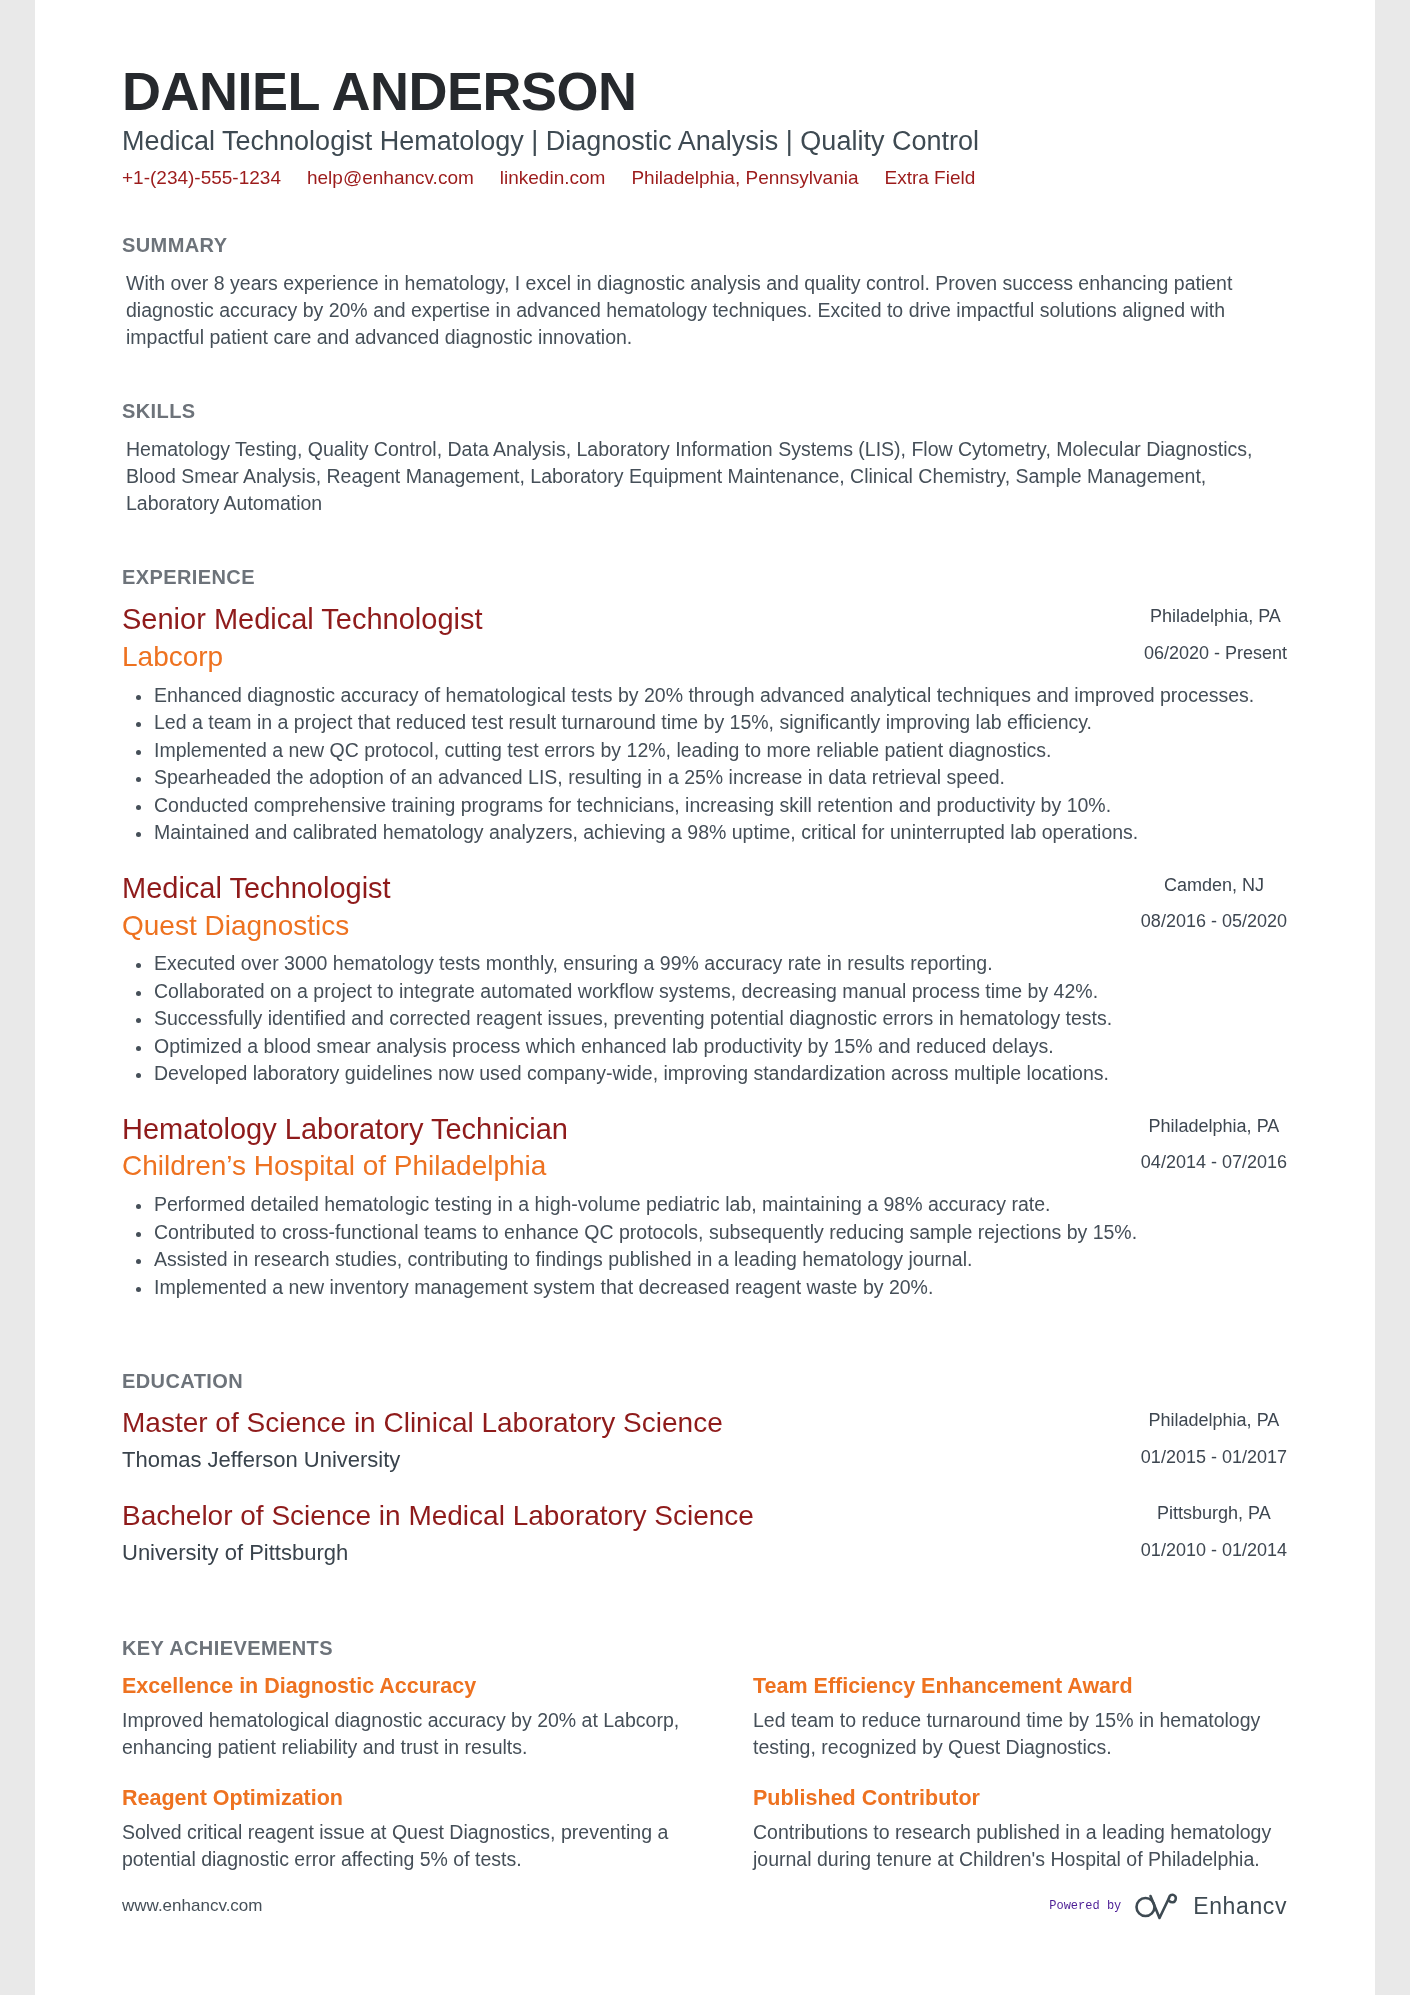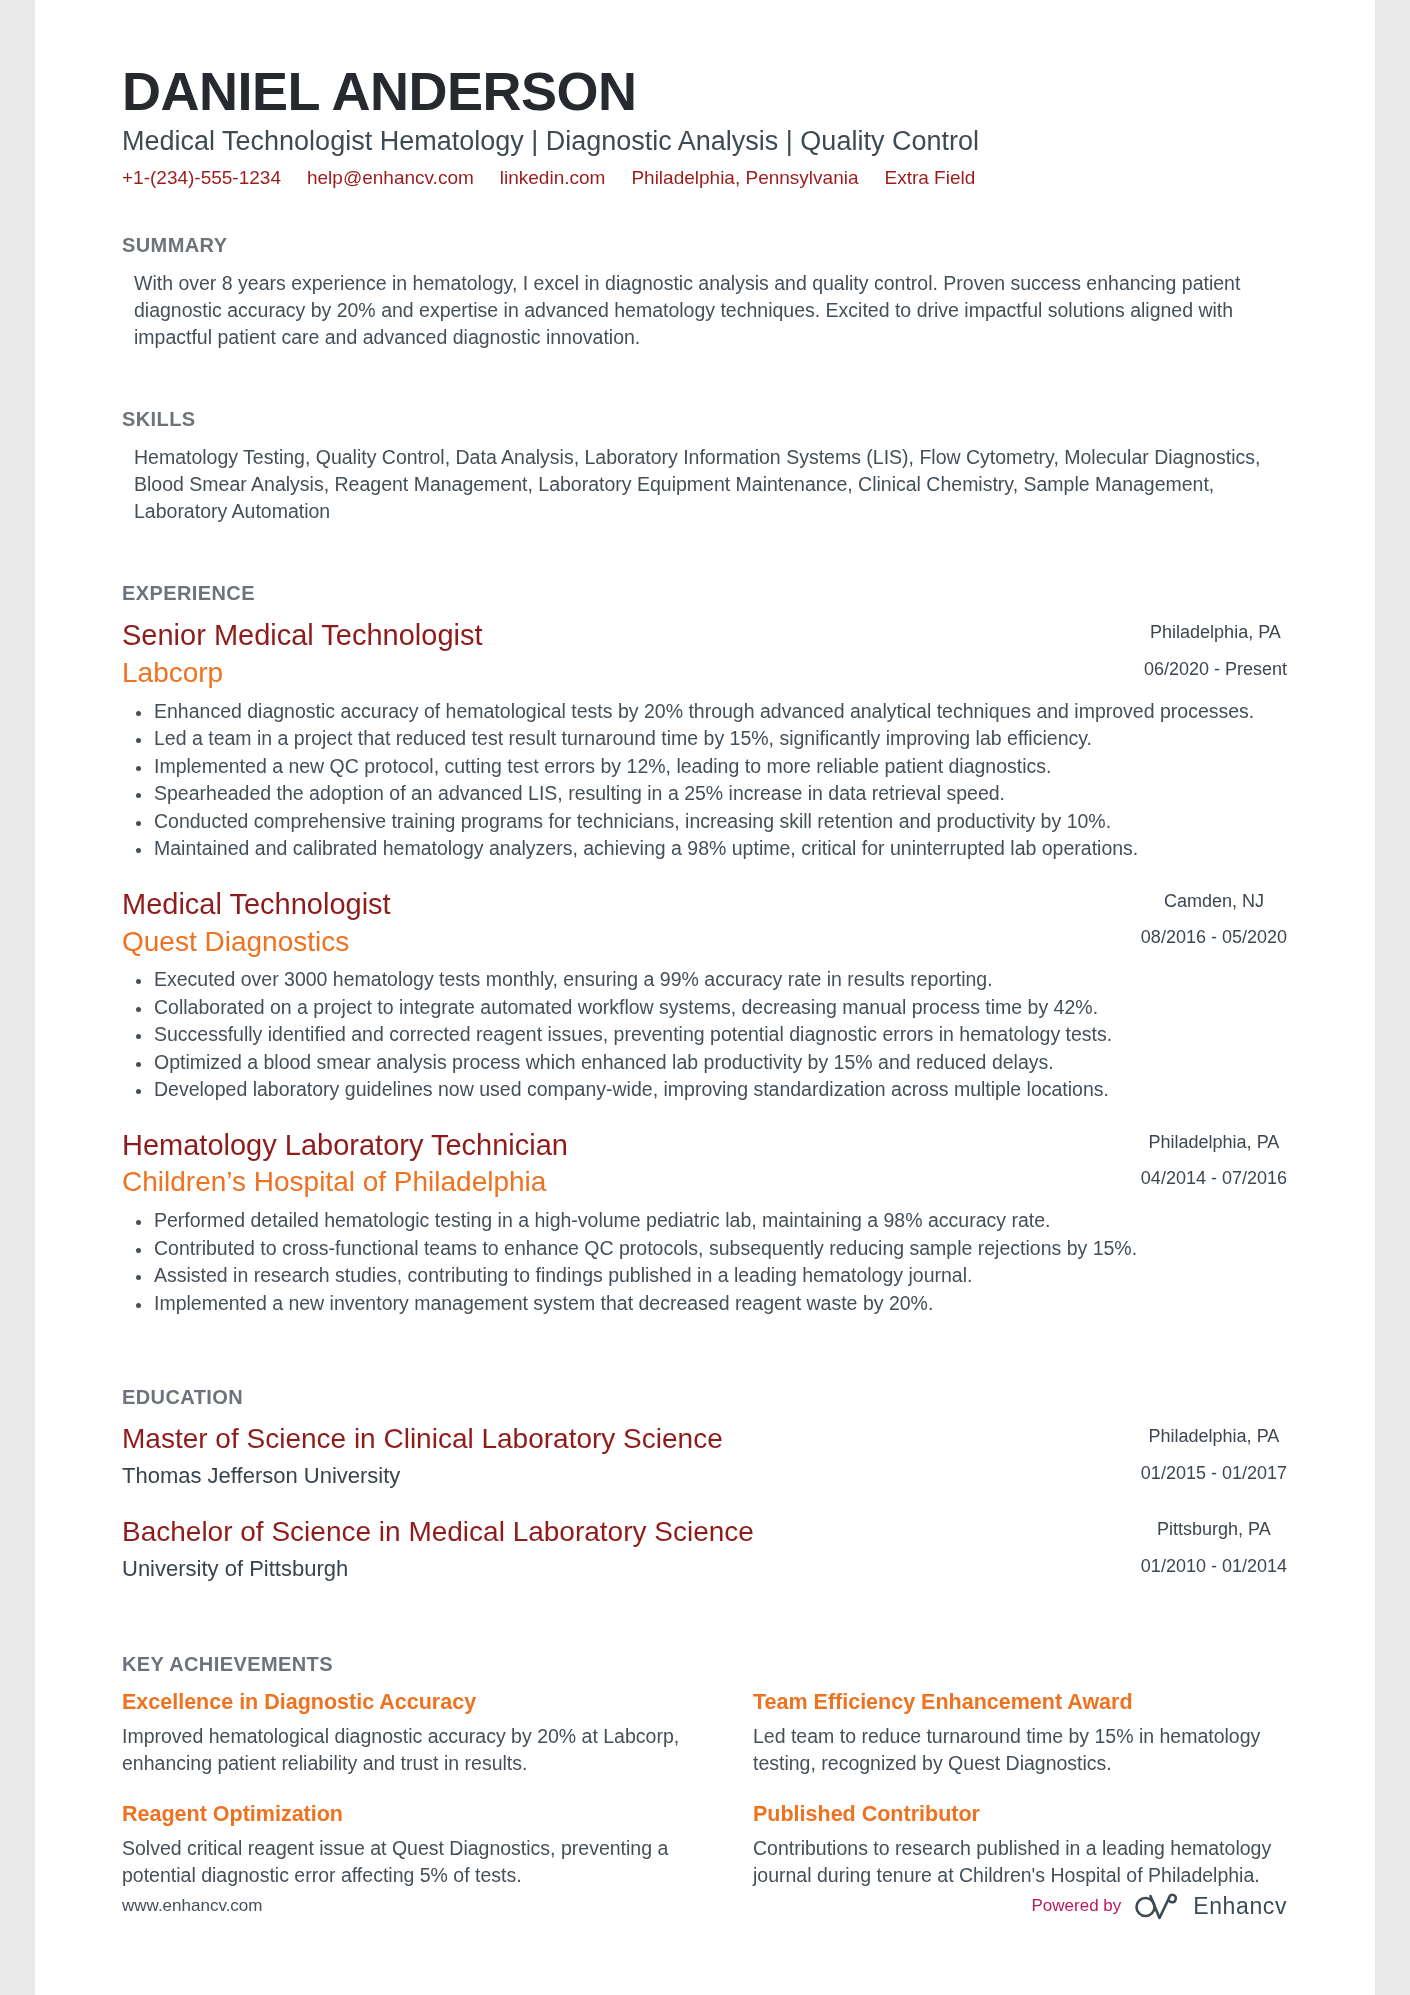--- a/index.html
+++ b/index.html
@@ -18,21 +18,21 @@
   }
   .subtitle { font-size:27px; color:#3e4a52; margin-top:4px; line-height:1.3; }
   .contact-row { display:flex; gap:26px; margin-top:8px; font-size:19px; color:#9c1b1b; }
   .contact-row span { white-space:nowrap; }
 
   
   .sec-label {
     margin:44px 0 13px 0; font-size:20px; font-weight:700;
     color:#6d737a; letter-spacing:0.4px; line-height:1.2;
   }
-  .body-text { margin:12px; font-size:19.5px; line-height:27px; color:#454f58; }
+  .body-text { margin:4px; font-size:19.5px; line-height:27px; color:#454f58; }
 
   
   .job { margin-bottom:24px; }
   .row-between { display:flex; justify-content:space-between; align-items:flex-start; }
   .job-title { margin:0; font-size:29px; font-weight:500; color:#8f1b1b; line-height:1.2; }
   .job-company { font-size:28px; font-weight:400; color:#ee7220; margin-top:3px; line-height:1.2; }
   .meta { text-align:center; font-size:18px; color:#3d4650; line-height:1.2; flex-shrink:0; padding-top:4px; }
   .meta .dates { margin-top:15px; }
   ul.bullets { margin:8px 0 0 0; padding-left:30px; }
   ul.bullets li { font-size:19.5px; line-height:27.5px; color:#454f58; padding-left:2px; }
@@ -51,21 +51,21 @@
   .ach-title { margin:0 0 7px 0; font-size:21.5px; font-weight:700; color:#ee7220; line-height:1.25; }
   .ach-text { margin:0; font-size:19.5px; line-height:27px; color:#454f58; }
 
   
   .footer {
     margin-top:auto; padding-bottom:72px;
     display:flex; justify-content:space-between; align-items:center;
   }
   .footer-site { font-size:17px; color:#454f58; }
   .powered { display:flex; align-items:center; gap:13px; }
-  .powered-by { font-size:17px; color:#be185d; }
+  .powered-by { font-size:12px; color:#4c1d95;font-family:Liberation Mono, monospace; }
   .brand-word { font-size:23px; color:#3e4a52; letter-spacing:0.6px; }
   .logo-svg { display:block; }
 </style>
 </head>
 <body>
 
 <div class="page">
 
   <header>
     <h1 class="name">DANIEL ANDERSON</h1>

